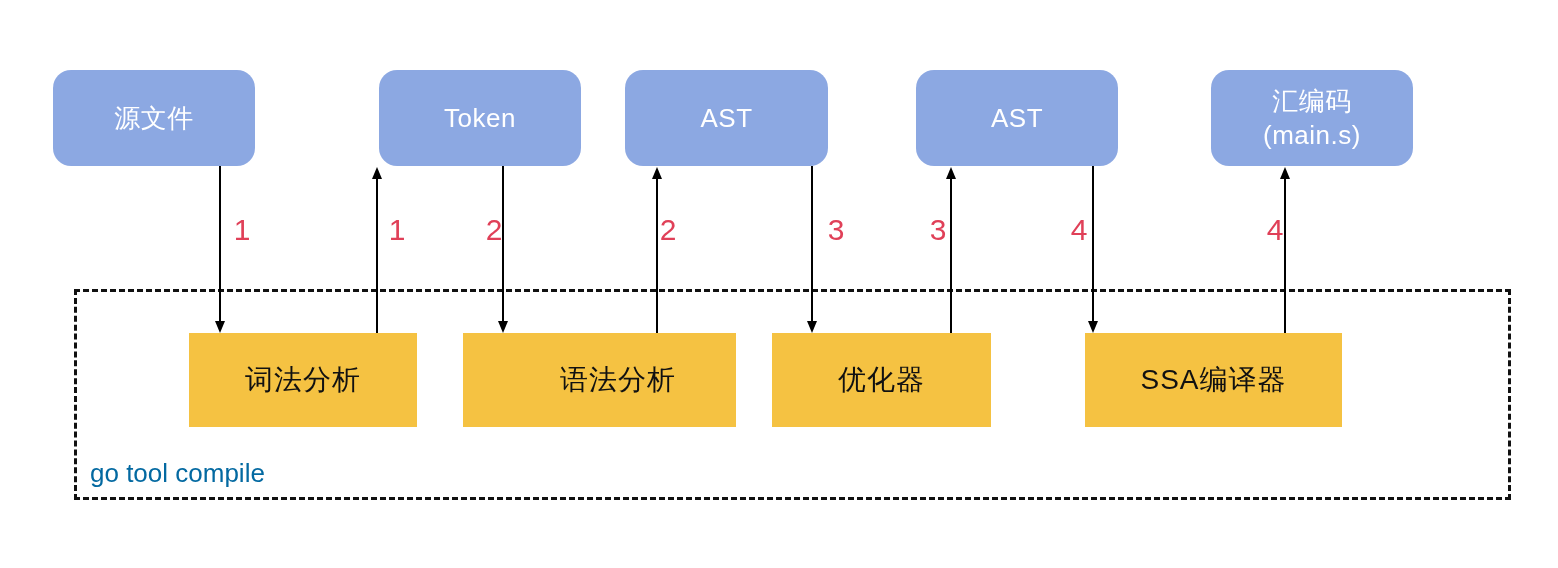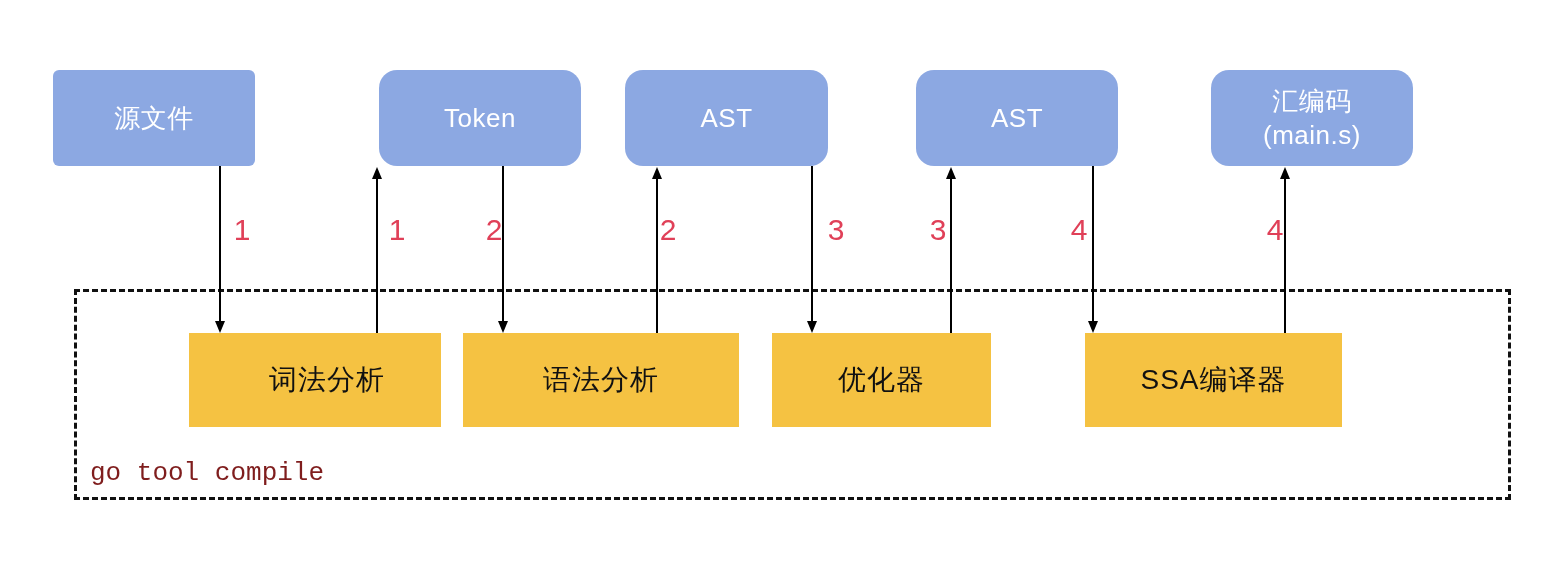--- a/index.html
+++ b/index.html
@@ -41,23 +41,23 @@
     top: 289px;
     width: 1431px;
     height: 205px;
     border: 3px dashed #111111;
     background: transparent;
   }
   .pipeline-label {
     position: absolute;
     left: 90px;
     top: 458px;
-    font-family: Liberation Mono, monospace;
+    font-family: Liberation Sans, sans-serif;
     font-size: 26px;
-    color: #7f1d1d;
+    color: #0369a1;
   }
   
   .stage-box {
     position: absolute;
     top: 333px;
     height: 94px;
     background: var(--stage-box, #F5C242);
     display: flex;
     align-items: center;
     justify-content: center;
@@ -98,21 +98,21 @@
     color: var(--step-number, #E04058);
     font-size: 30px;
     font-weight: 400;
   }
 </style>
 </head>
 <body>
 
 <div class="canvas">
 
-  <div class="artifact-box" style="left:53px;width:202px;border-radius:6px;">
+  <div class="artifact-box" style="left:53px;width:202px;">
     <span class="line">源文件</span>
   </div>
   <div class="artifact-box" style="left:331px;width:202px;margin-left:48px;">
     <span class="line">Token</span>
 
   </div>
   <div class="artifact-box" style="left:625px;width:203px;">
     <span class="line">AST</span>
 
   </div>
@@ -121,24 +121,24 @@
 
   </div>
   <div class="artifact-box" style="left:1211px;width:202px;">
     <span class="line">汇编码</span>
     <span class="line">(main.s)</span>
   </div>
 
   <div class="pipeline-box"></div>
   <div class="pipeline-label">go tool compile</div>
 
-  <div class="stage-box" style="left:189px;width:228px;padding-left:24px;">
+  <div class="stage-box" style="left:189px;width:228px;">
     <span>词法分析</span>
   </div>
-  <div class="stage-box" style="left:463px;width:276px;">
+  <div class="stage-box" style="left:463px;width:236px;padding-left:37px;">
     <span>语法分析</span>
   </div>
   <div class="stage-box" style="left:772px;width:219px;">
     <span>优化器</span>
   </div>
   <div class="stage-box" style="left:1085px;width:257px;align-items:center;">
     <span>SSA编译器</span>
   </div>
 
   <div class="arrow down" style="left:219px;top:166px;height:155px;">

